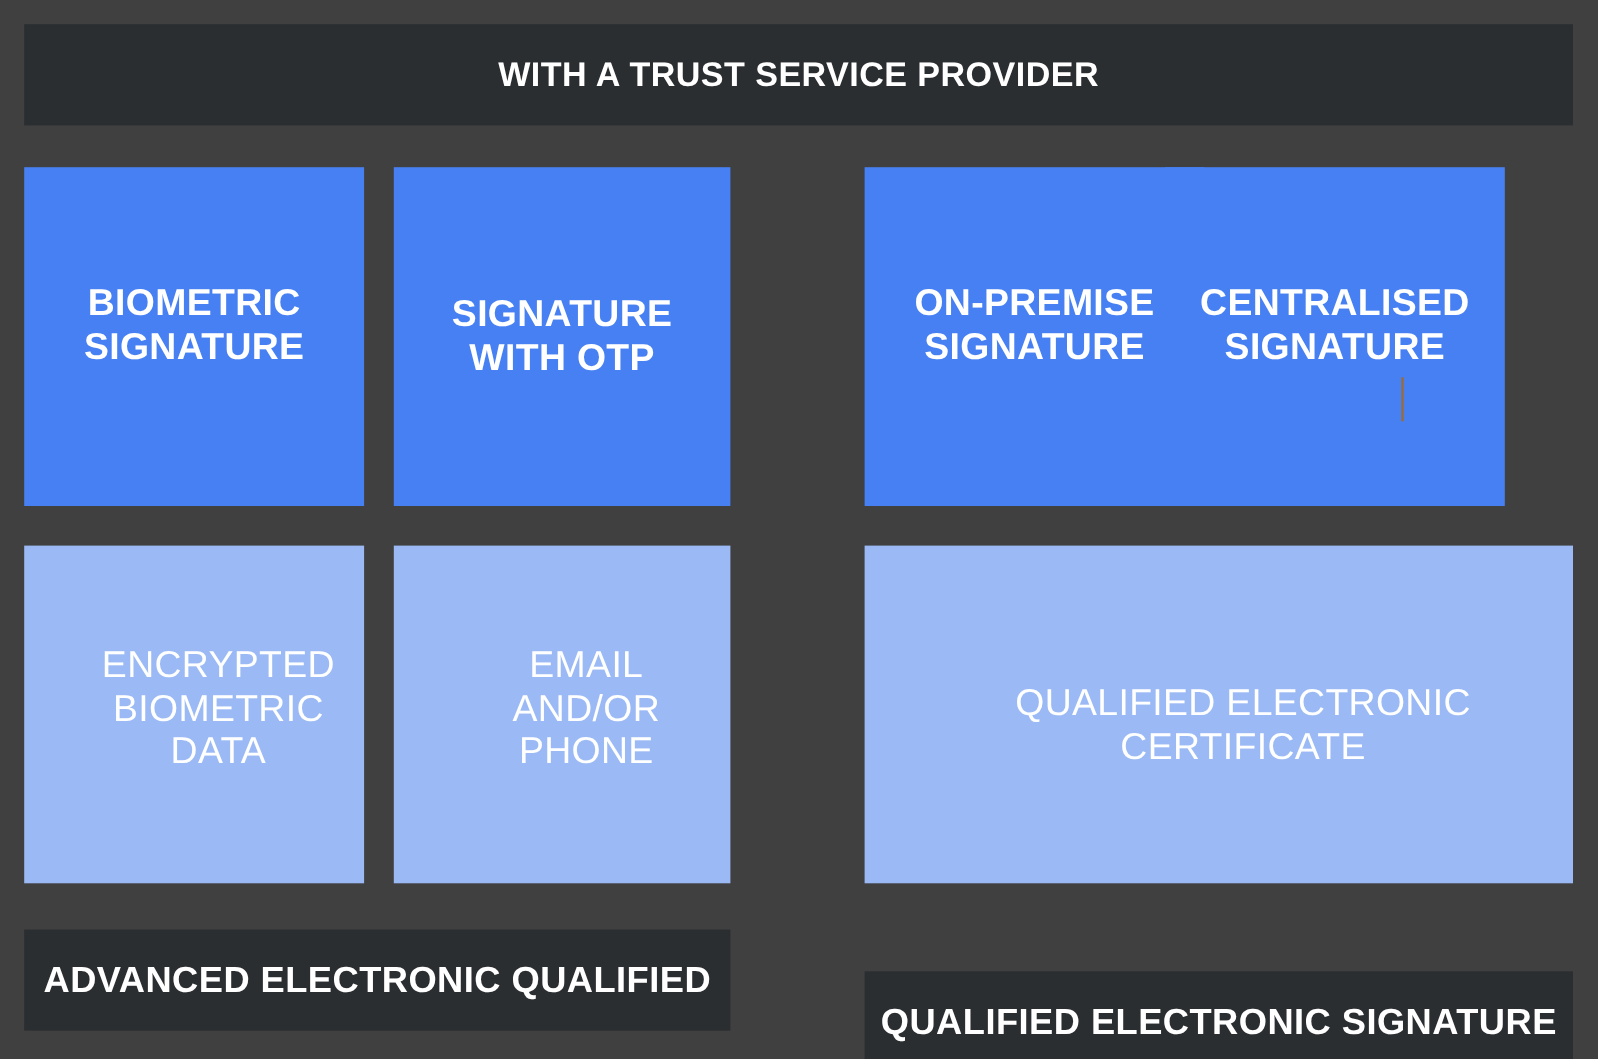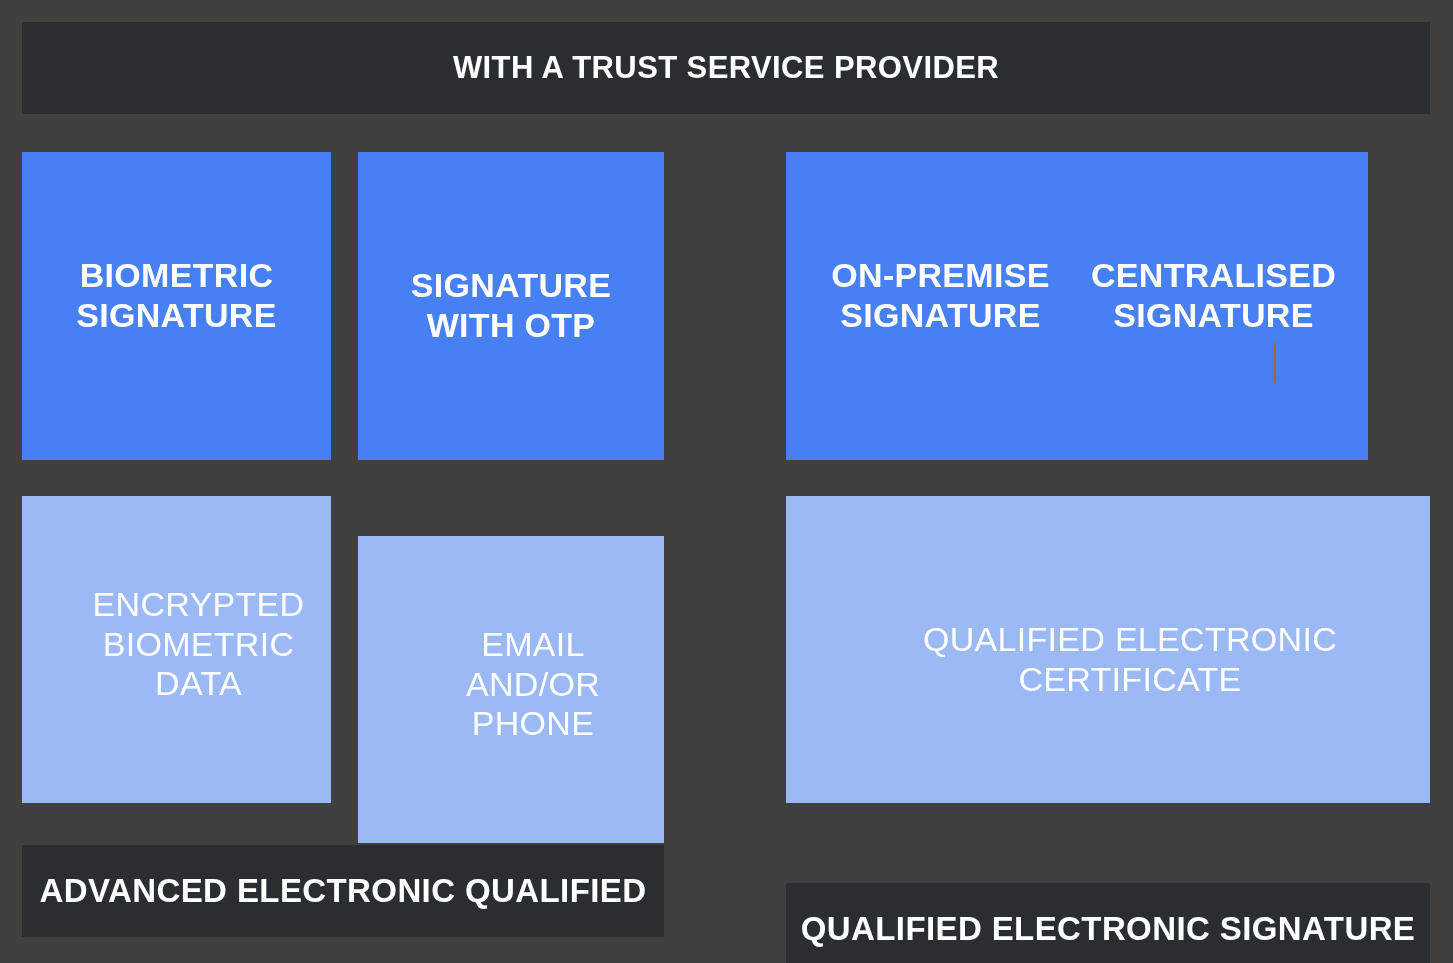--- a/index.html
+++ b/index.html
@@ -81,21 +81,21 @@
     letter-spacing: 0.3px;
     padding-left: 44px;
   }
 
   #tile-biometric-signature   { left: 22px;   top: 152px; width: 309px; height: 308px; }
   #tile-signature-otp         { left: 358px;  top: 152px; width: 306px; height: 308px; }
   #tile-onpremise-signature   { left: 786px;  top: 152px; width: 309px; height: 308px; }
   #tile-centralised-signature { left: 1059px; top: 152px; width: 309px; height: 308px; }
 
   #tile-encrypted-biometric-data { left: 22px;  top: 496px; width: 309px; height: 307px; }
-  #tile-email-phone              { left: 358px; top: 496px; width: 306px; height: 307px; margin-top: 40px; }
+  #tile-email-phone              { left: 358px; top: 496px; width: 306px; height: 307px; }
   #tile-qualified-certificate    { left: 786px; top: 496px; width: 644px; height: 307px; }
 
   
   .tile-text { display: block; width: 100%; }
 
   #tile-biometric-signature   .tile-text { transform: translateY(-10px); }
   #tile-signature-otp         .tile-text { transform: translateY(0px);  }
   #tile-onpremise-signature   .tile-text { transform: translateY(-10px); }
   #tile-centralised-signature .tile-text { transform: translateY(-10px); }
 

